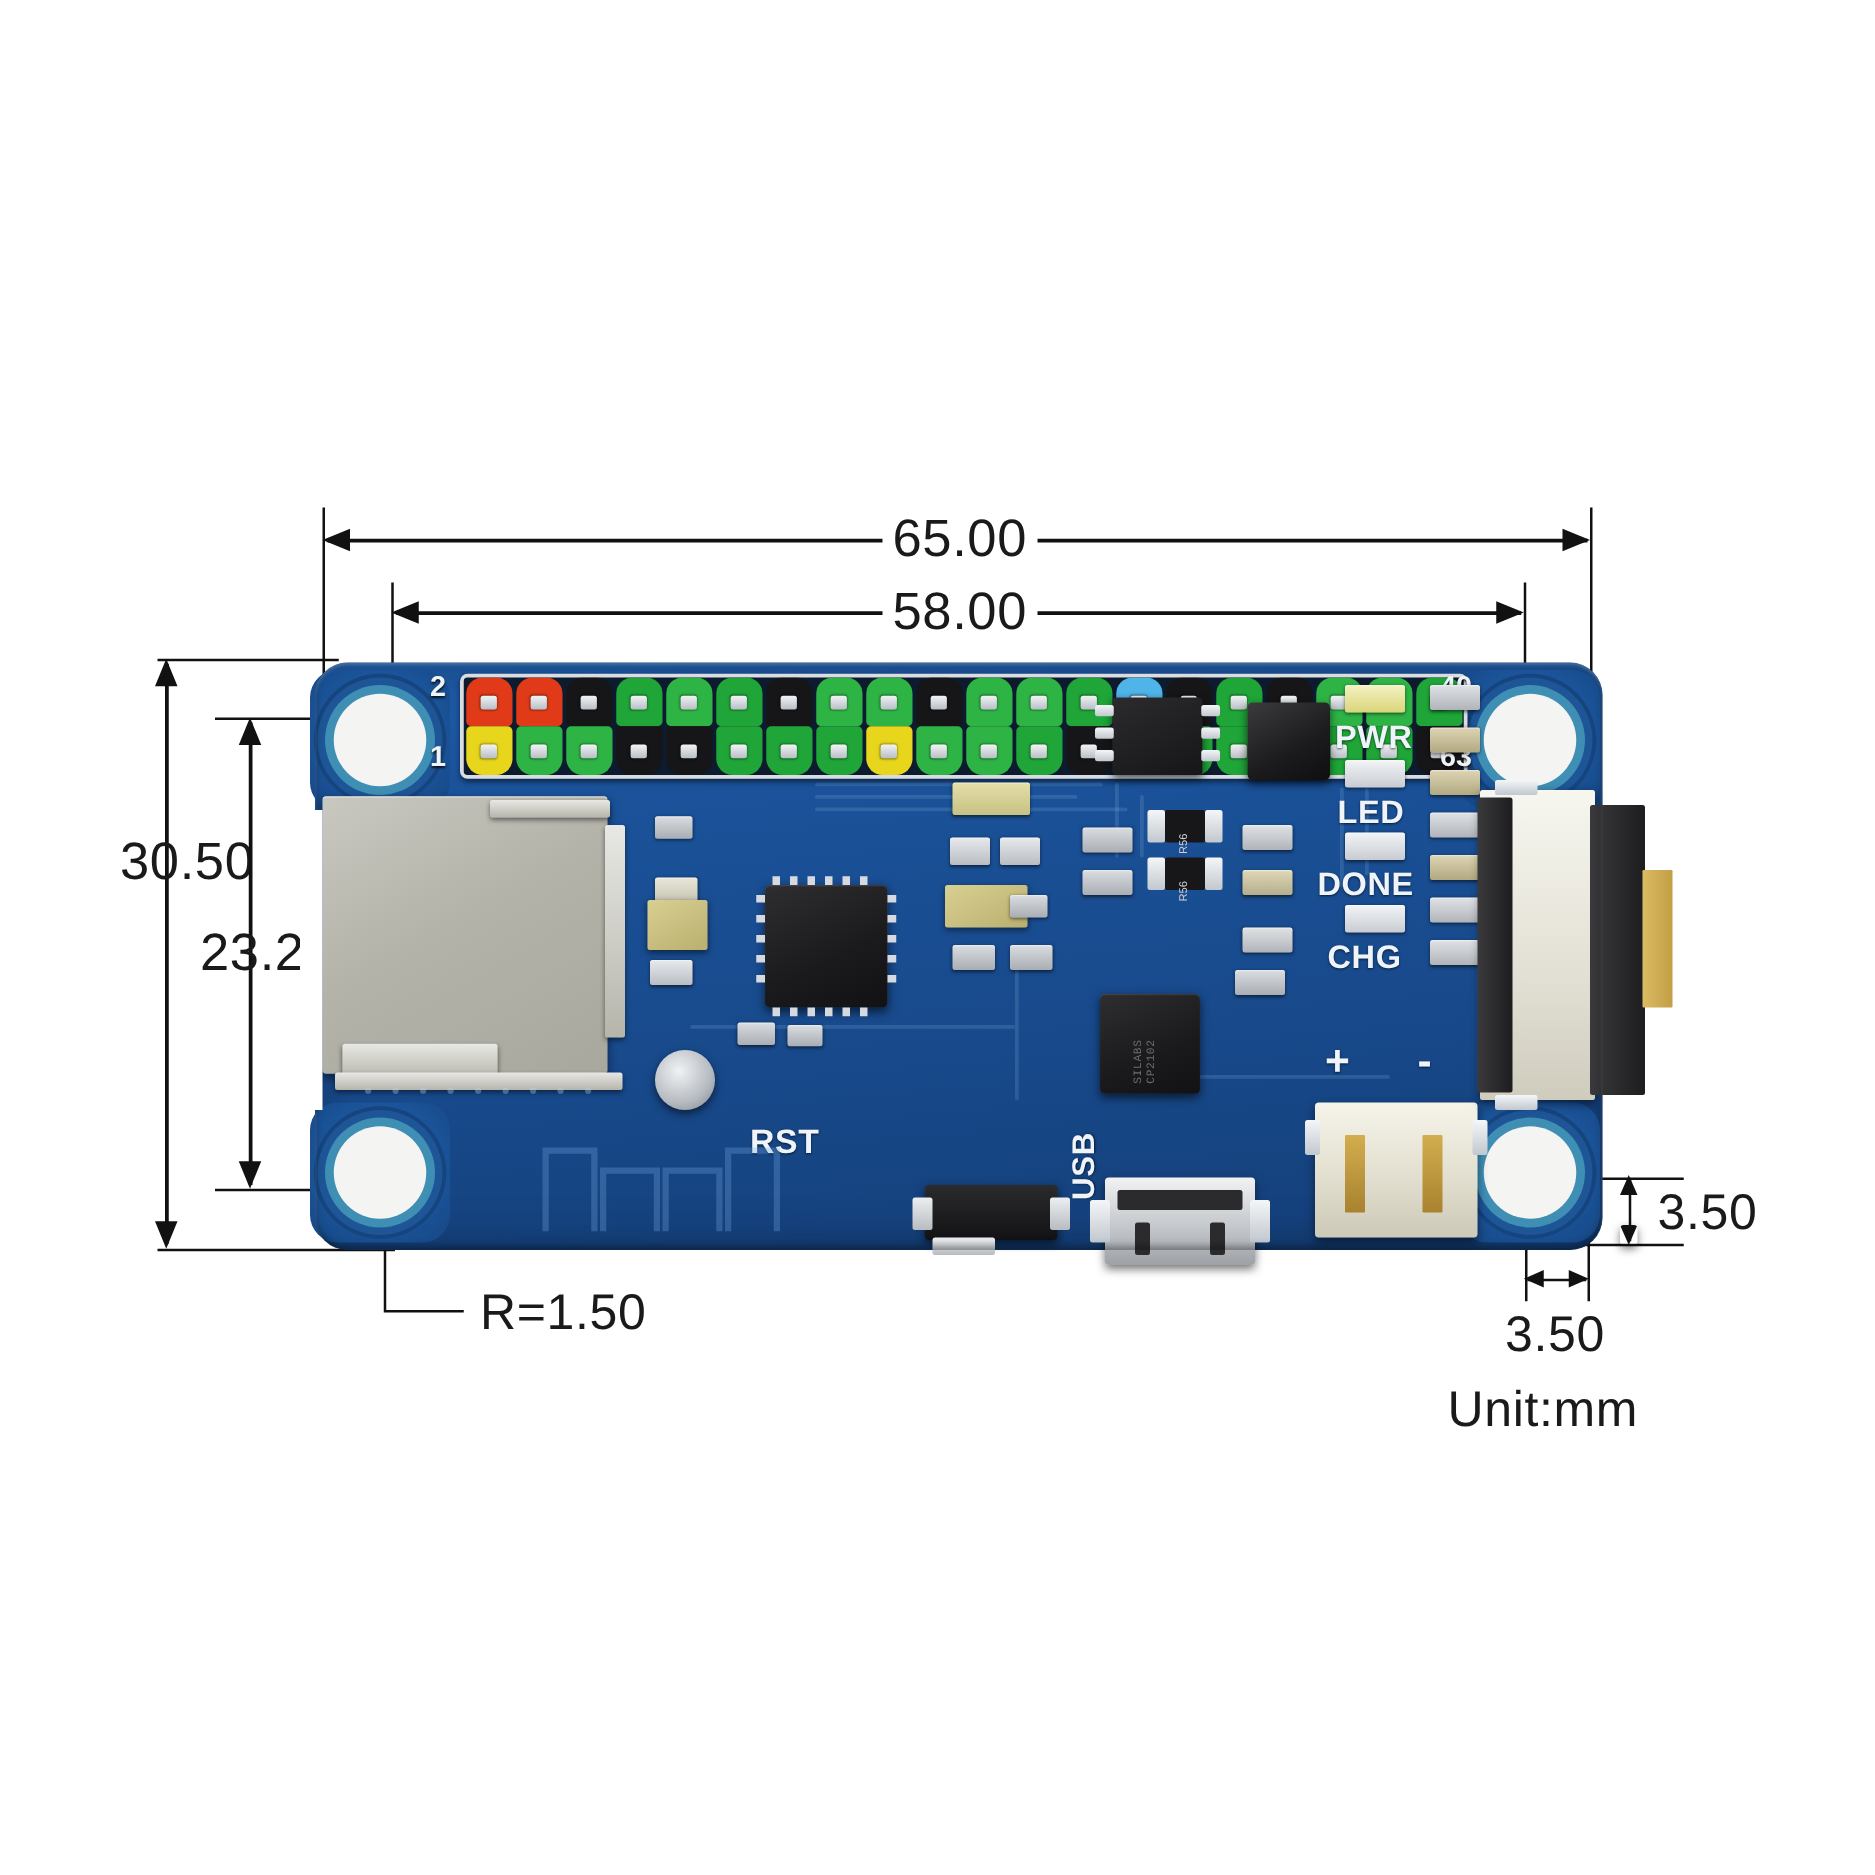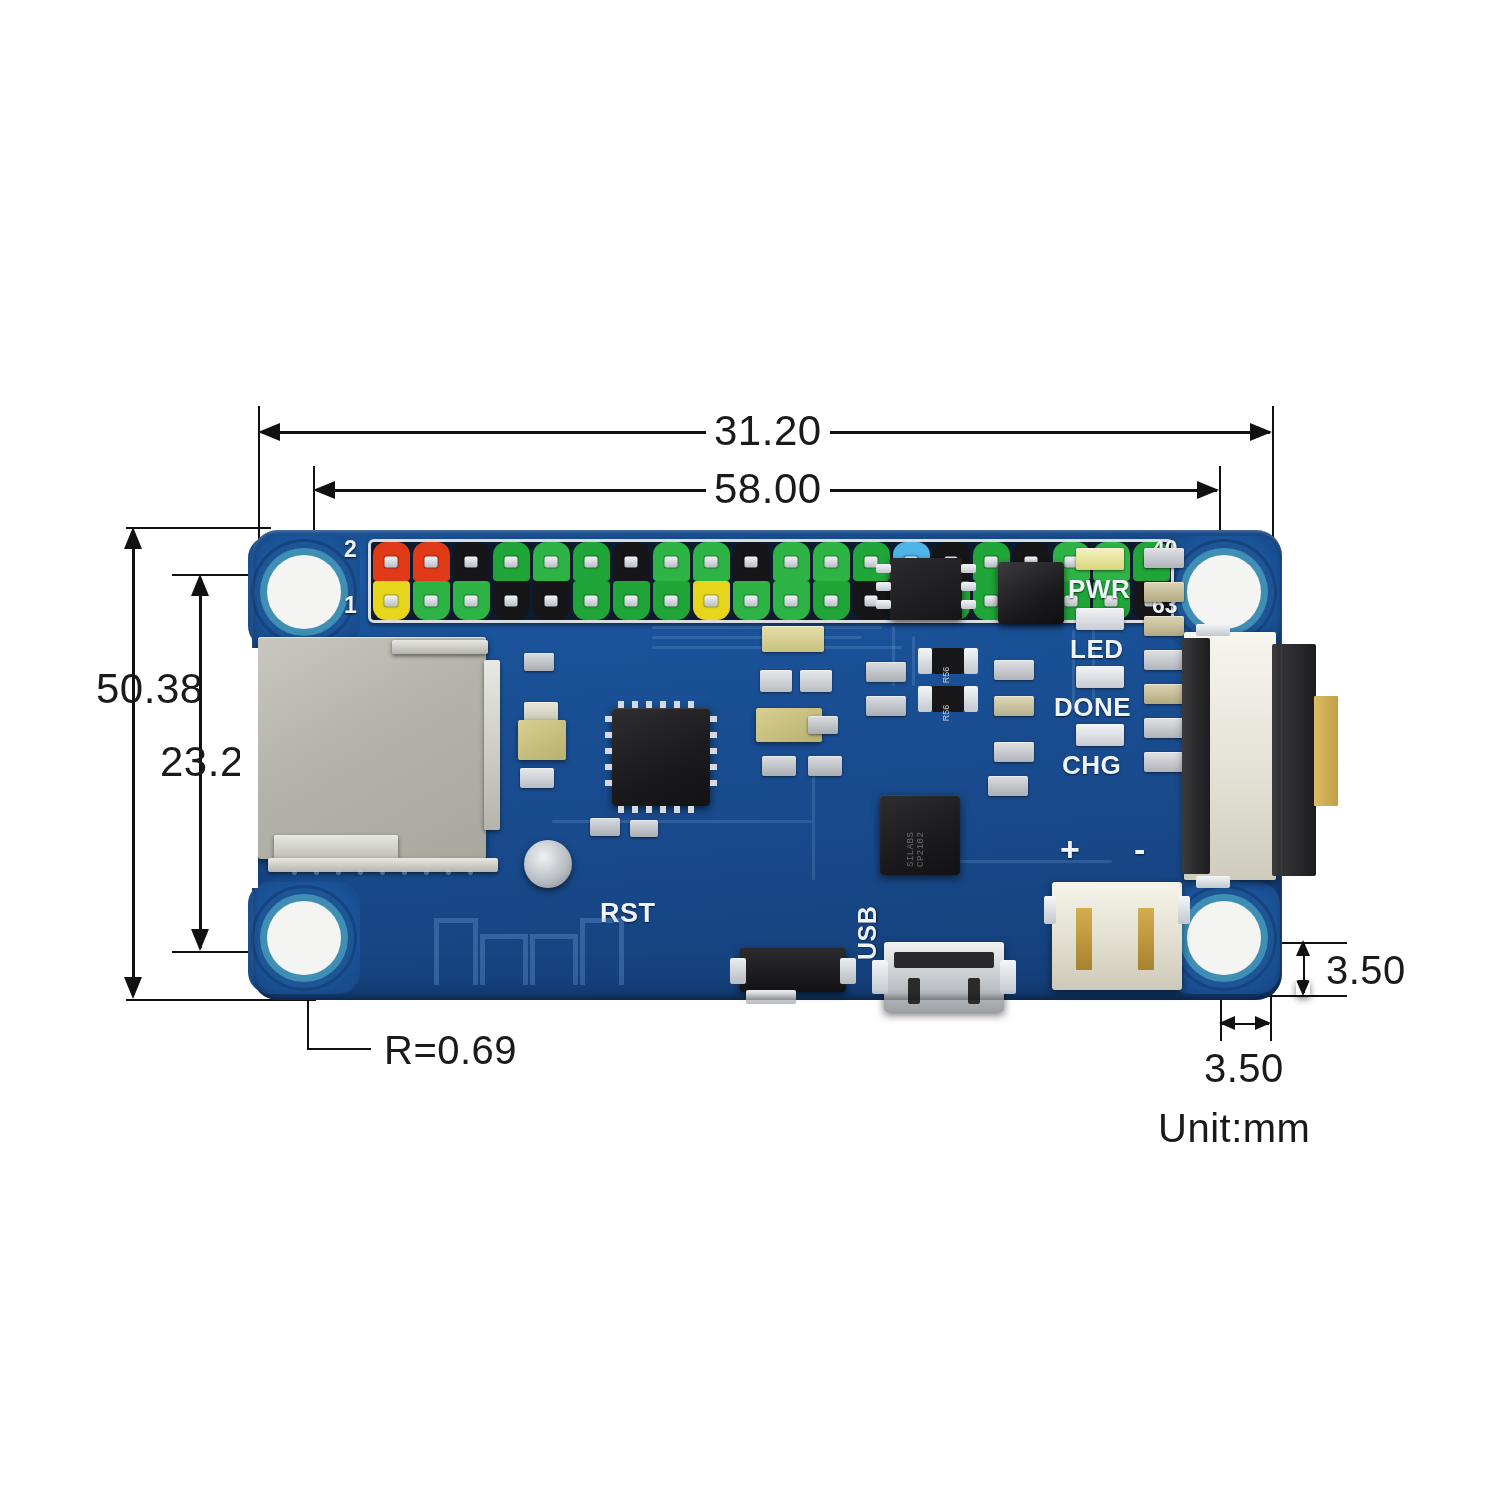--- a/index.html
+++ b/index.html
@@ -110,47 +110,47 @@
 </head>
 <body>
 
 <div class="stage">
 
   <div class="ext" style="left:258px;top:406px;height:150px;"></div>
   <div class="ext" style="left:1272px;top:406px;height:150px;"></div>
   <div class="hline" style="left:262px;top:431px;width:1008px;"></div>
   <div class="arrow l" style="left:258px;top:423px;"></div>
   <div class="arrow r" style="left:1250px;top:423px;"></div>
-  <div class="dimtext big" style="left:706px;top:407px;">31.20</div>
+  <div class="dimtext big" style="left:706px;top:407px;">65.00</div>
 
   <div class="ext" style="left:313px;top:466px;height:100px;"></div>
   <div class="ext" style="left:1219px;top:466px;height:105px;"></div>
   <div class="hline" style="left:317px;top:489px;width:900px;"></div>
   <div class="arrow l" style="left:313px;top:481px;"></div>
   <div class="arrow r" style="left:1197px;top:481px;"></div>
   <div class="dimtext big" style="left:706px;top:465px;text-align:center;">58.00</div>
 
   <div class="exth" style="left:126px;top:527px;width:145px;"></div>
   <div class="exth" style="left:126px;top:999px;width:190px;"></div>
   <div class="vline" style="left:132px;top:531px;height:464px;"></div>
   <div class="arrow u" style="left:124px;top:527px;"></div>
   <div class="arrow d" style="left:124px;top:977px;"></div>
-  <div class="dimtext big" style="left:88px;top:665px;background:transparent;">50.38</div>
+  <div class="dimtext big" style="left:88px;top:665px;background:transparent;">30.50</div>
 
   <div class="exth" style="left:172px;top:574px;width:160px;"></div>
   <div class="exth" style="left:172px;top:951px;width:160px;"></div>
   <div class="vline" style="left:199px;top:578px;height:370px;"></div>
   <div class="arrow u" style="left:191px;top:574px;"></div>
   <div class="arrow d" style="left:191px;top:929px;"></div>
   <div class="dimtext big" style="left:152px;top:738px;background:transparent;">23.20</div>
 
   <div class="vline thin" style="left:307px;top:978px;height:70px;"></div>
   <div class="hline thin" style="left:307px;top:1048px;width:64px;"></div>
   <div class="arrow su" style="left:300px;top:966px;"></div>
-  <div class="dimtext" style="left:376px;top:1028px;">R=0.69</div>
+  <div class="dimtext" style="left:376px;top:1028px;">R=1.50</div>
 
   <div class="exth" style="left:1262px;top:942px;width:85px;"></div>
   <div class="exth" style="left:1262px;top:995px;width:85px;"></div>
   <div class="vline thin" style="left:1303px;top:944px;height:49px;"></div>
   <div class="arrow su" style="left:1296px;top:940px;"></div>
   <div class="arrow sd" style="left:1296px;top:980px;"></div>
   <div class="dimtext" style="left:1318px;top:948px;">3.50</div>
 
   <div class="ext" style="left:1220px;top:963px;height:78px;"></div>
   <div class="ext" style="left:1270px;top:958px;height:83px;"></div>

